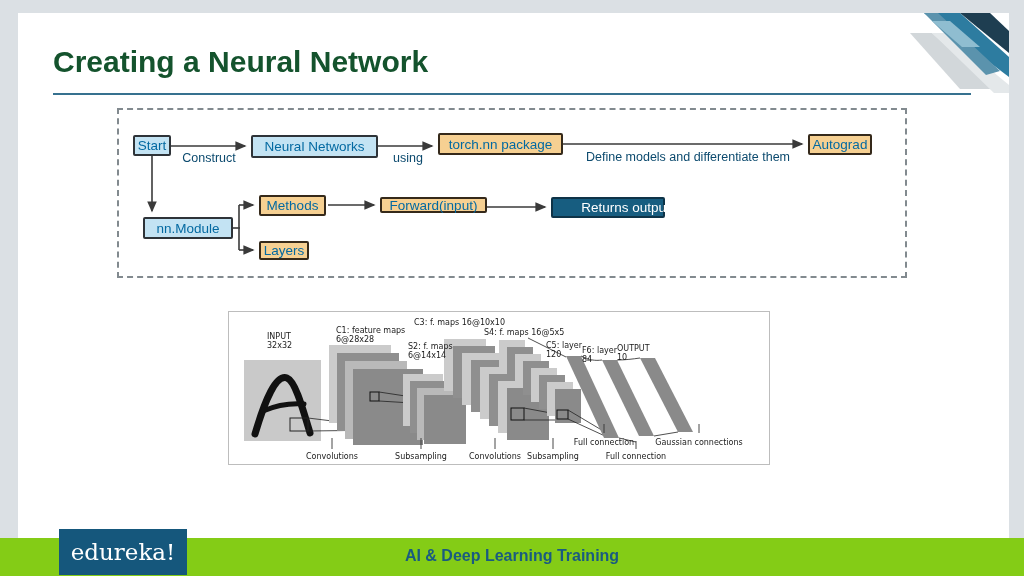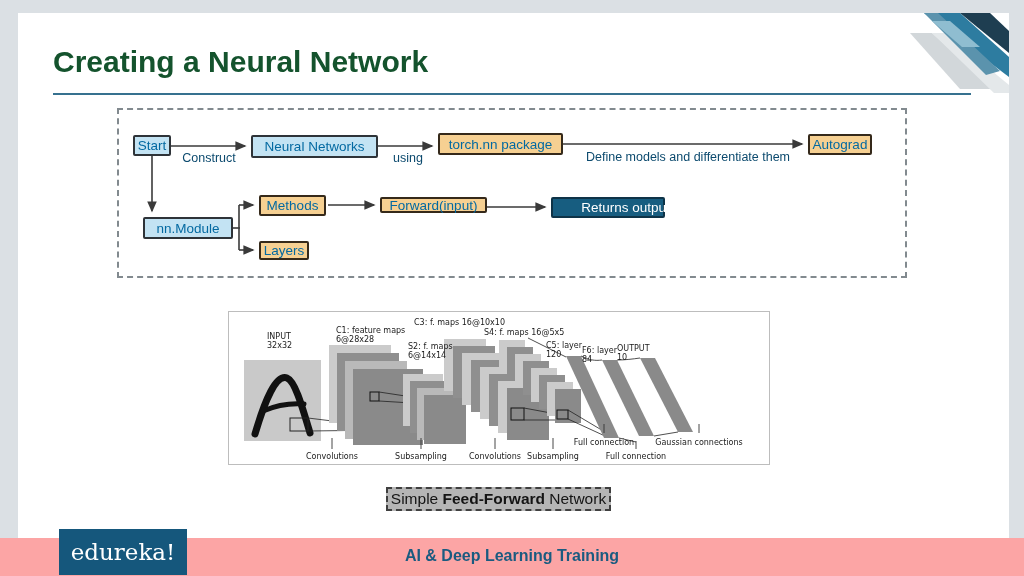--- a/index.html
+++ b/index.html
@@ -48,21 +48,21 @@
   
   .caption{
     position:absolute;left:368px;top:474px;width:225px;height:24px;
     background:#b5b5b5;border:2px dashed #3f3f3f;box-sizing:border-box;
     display:flex;align-items:center;justify-content:center;
     font-size:15.5px;color:#141414;
   }
   .caption span{white-space:pre;}
   .caption .b{font-weight:bold;}
   
-  .footer{position:absolute;left:0;top:538px;width:1024px;height:38px;background:#fca5a5;}
+  .footer{position:absolute;left:0;top:538px;width:1024px;height:38px;background:#84cc16;}
   .logo-box{
     position:absolute;left:59px;top:-9px;width:128px;height:46px;
     background:#15577c;color:#ffffff;display:flex;align-items:center;justify-content:center;
     font-family:"DejaVu Serif", serif;font-size:23px;
   }
   .course{
     position:absolute;left:0;right:0;top:9px;text-align:center;
     font-size:16px;font-weight:bold;color:#1a5b80;
   }
   .site{
@@ -218,25 +218,20 @@
       <text x="103" y="147" text-anchor="middle">Convolutions</text>
       <text x="192" y="147" text-anchor="middle">Subsampling</text>
       <text x="266" y="147" text-anchor="middle">Convolutions</text>
       <text x="324" y="147" text-anchor="middle">Subsampling</text>
       <text x="375" y="133" text-anchor="middle">Full connection</text>
       <text x="407" y="147" text-anchor="middle">Full connection</text>
       <text x="470" y="133" text-anchor="middle">Gaussian connections</text>
     </svg>
   </div>
 
-  <div class="caption">
-    <span>Simple </span>
-      <span class="b">Feed-Forward</span>
-      <span> Network</span>
-  </div>
 
 </div>
 
 <div class="footer">
   <div class="logo-box">edureka!</div>
   <div class="course">AI &amp; Deep Learning Training</div>
   <div class="site">www.edureka.co</div>
 </div>
 
 </body></html>

